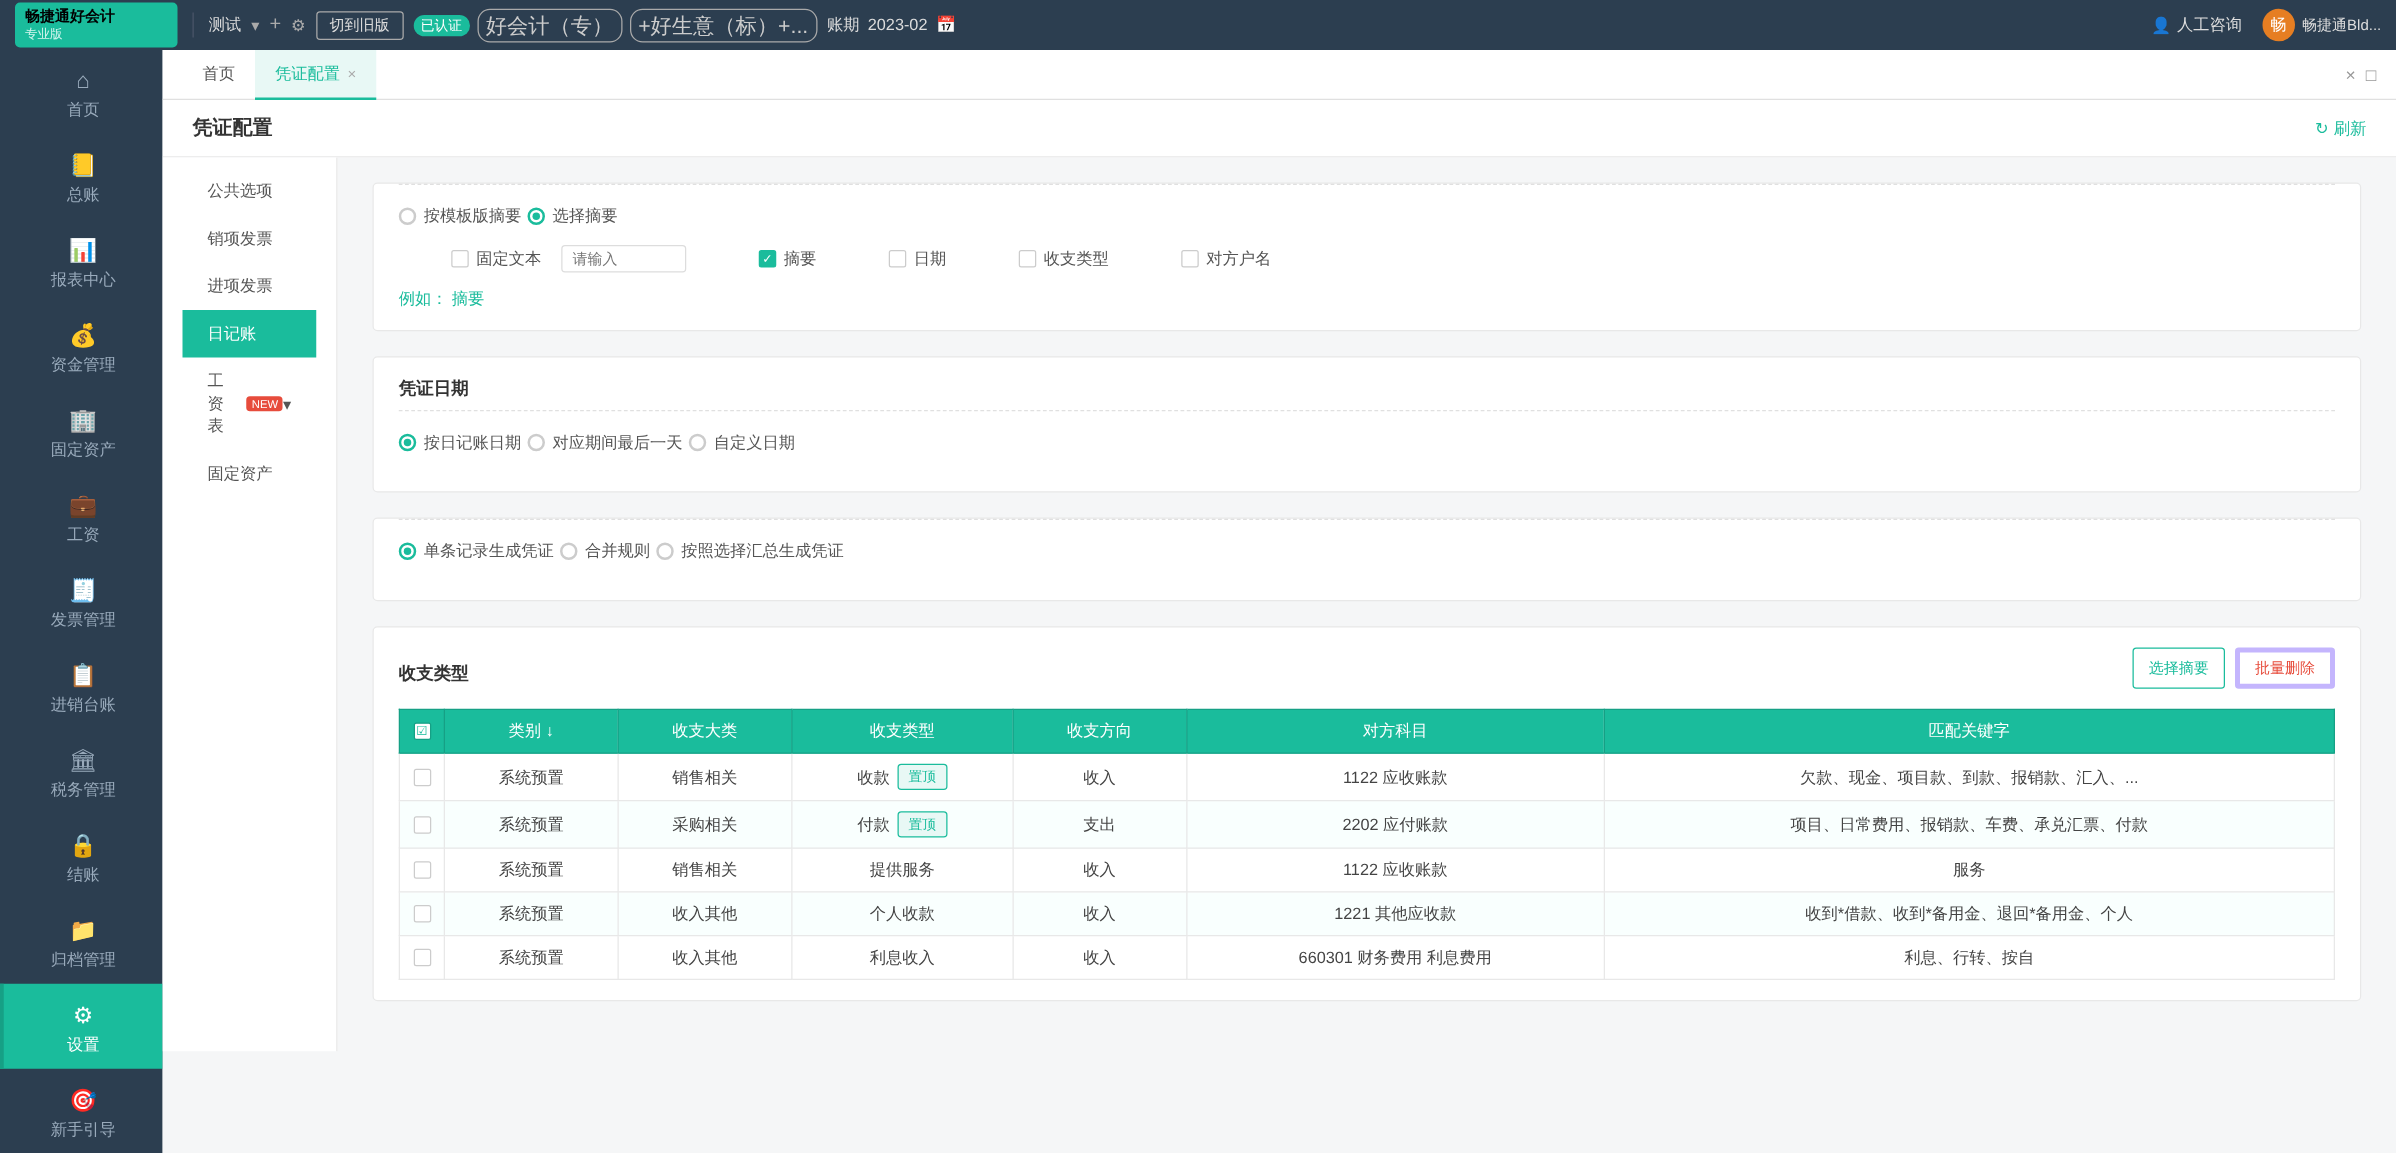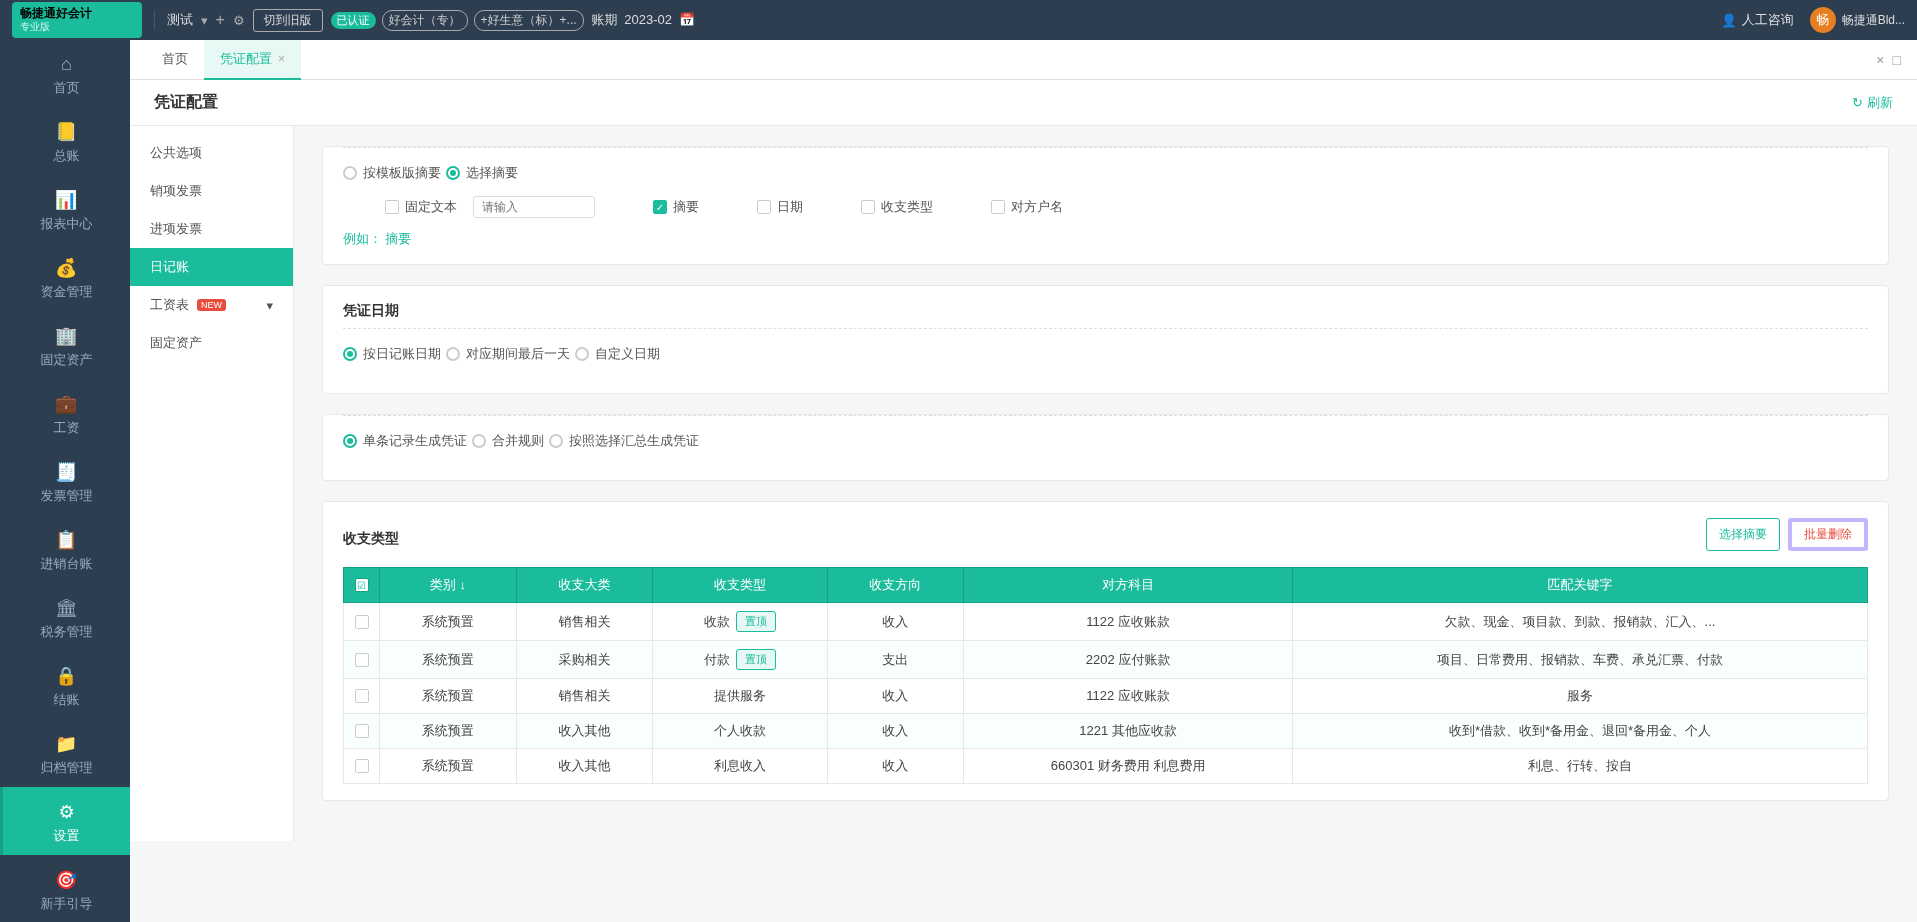--- a/index.html
+++ b/index.html
@@ -36,21 +36,21 @@
       border: 1px solid #aaa;
       color: #ddd;
       background: transparent;
       padding: 2px 10px;
       border-radius: 3px;
       cursor: pointer;
       font-size: 12px;
     }
     .topbar-badges { display: flex; gap: 6px; align-items: center; }
     .badge-green { background: #1abc9c; color: #fff; padding: 1px 6px; border-radius: 10px; font-size: 11px; }
-    .badge-outline { border: 1px solid #aaa; color: #ccc; padding: 1px 6px; border-radius: 10px; font-size: 12px; }
+    .badge-outline { border: 1px solid #aaa; color: #ccc; padding: 1px 6px; border-radius: 10px; font-size: 17px; }
     .topbar-period { color: #ddd; font-size: 12px; }
     .topbar-right { margin-left: auto; display: flex; align-items: center; gap: 16px; }
     .topbar-help { color: #ddd; font-size: 12px; cursor: pointer; display: flex; align-items: center; gap: 4px; }
     .topbar-user { display: flex; align-items: center; gap: 6px; cursor: pointer; }
     .topbar-avatar { width: 26px; height: 26px; border-radius: 50%; background: #e67e22; display: flex; align-items: center; justify-content: center; color: #fff; font-size: 12px; }
     .topbar-username { color: #ddd; font-size: 12px; }
 
     
     .main-layout { display: flex; flex: 1; }
 
@@ -122,21 +122,21 @@
       align-items: center;
       justify-content: space-between;
     }
     .page-title { font-size: 16px; font-weight: bold; color: #333; }
     .refresh-btn { color: #1abc9c; cursor: pointer; font-size: 13px; display: flex; align-items: center; gap: 4px; }
 
     
     .two-panel { display: flex; flex: 1; background: #f5f6f7; }
 
     
-    .left-nav { width: 164px; background: #fff; border-right: 1px solid #e8e8e8; padding: 8px 0; flex-shrink: 0; }
+    .left-nav { width: 140px; background: #fff; border-right: 1px solid #e8e8e8; padding: 8px 16px; flex-shrink: 0; }
     .left-nav-item {
       padding: 10px 20px;
       cursor: pointer;
       color: #555;
       font-size: 13px;
       display: flex;
       align-items: center;
       justify-content: space-between;
     }
     .left-nav-item.active { background: #1abc9c; color: #fff; }
@@ -173,21 +173,21 @@
       width: 14px; height: 14px; border: 1px solid #ccc; border-radius: 2px;
       display: flex; align-items: center; justify-content: center; background: #fff;
     }
     .checkbox-box.checked { background: #1abc9c; border-color: #1abc9c; color: #fff; font-size: 10px; }
     .text-input {
       border: 1px solid #ddd;
       border-radius: 3px;
       padding: 3px 8px;
       font-size: 12px;
       color: #aaa;
-      width: 122px;
+      width: 100px;
       outline: none;
     }
     .example-text { color: #1abc9c; font-size: 12px; margin-top: 8px; }
 
     
     .table-actions { display: flex; justify-content: flex-end; gap: 8px; margin-bottom: 8px; }
     .btn-outline {
       border: 1px solid #1abc9c;
       color: #1abc9c;
       background: #fff;

